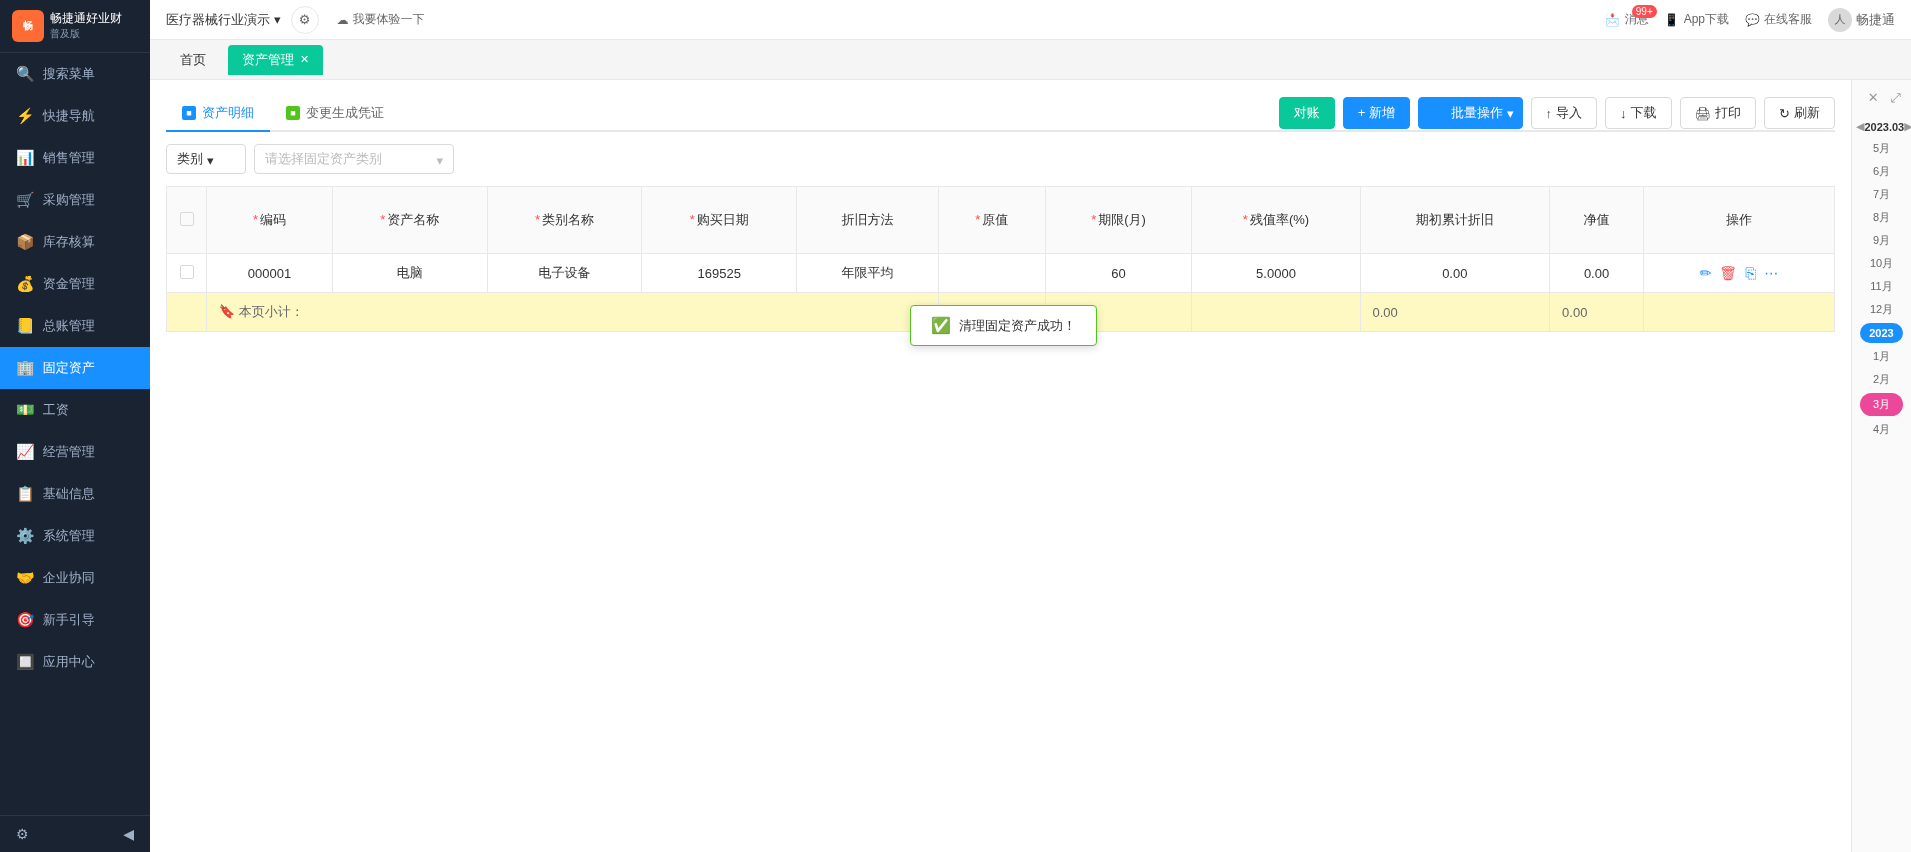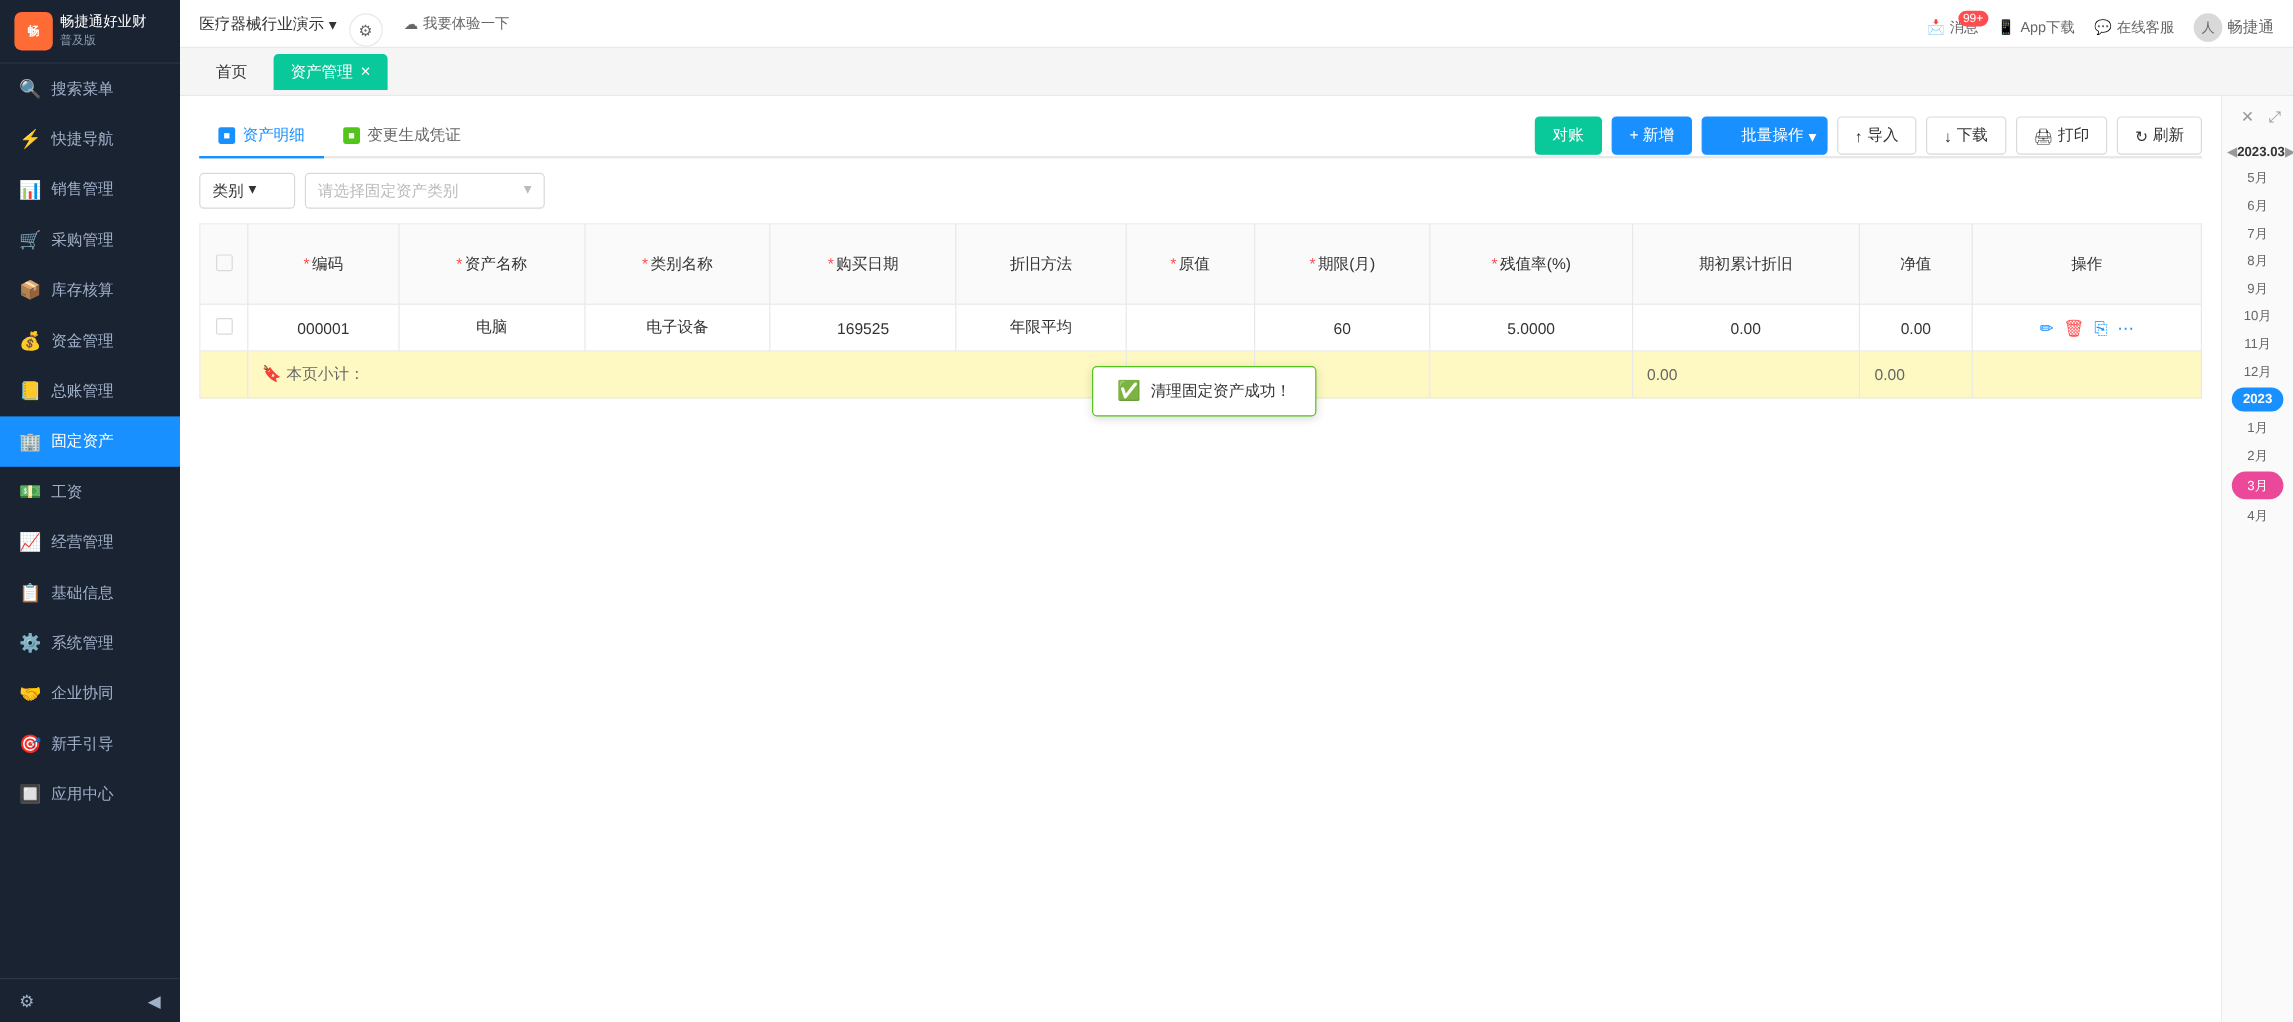--- a/index.html
+++ b/index.html
@@ -78,21 +78,21 @@
       display: flex;
       flex-direction: column;
       overflow: hidden;
     }
 
     
     .topbar {
       height: 40px;
       background: #fff;
       display: flex;
-      align-items: flex-start;
+      align-items: center;
       padding: 11px 16px;
       border-bottom: 1px solid #e8e8e8;
       gap: 10px;
       flex-shrink: 0;
     }
     .topbar-company {
       display: flex;
       align-items: center;
       gap: 4px;
       color: #333;
@@ -281,21 +281,21 @@
       padding-left: 32px;
     }
     .filter-row {
       display: flex;
       align-items: center;
       gap: 8px;
       margin-bottom: 12px;
     }
     .filter-select {
       display: flex;
-      align-items: flex-start;
+      align-items: flex-end;
       gap: 4px;
       border: 1px solid #d9d9d9;
       border-radius: 4px;
       padding: 5px 10px;
       background: white;
       cursor: pointer;
       font-size: 13px;
       color: #333;
       min-width: 80px;
     }

